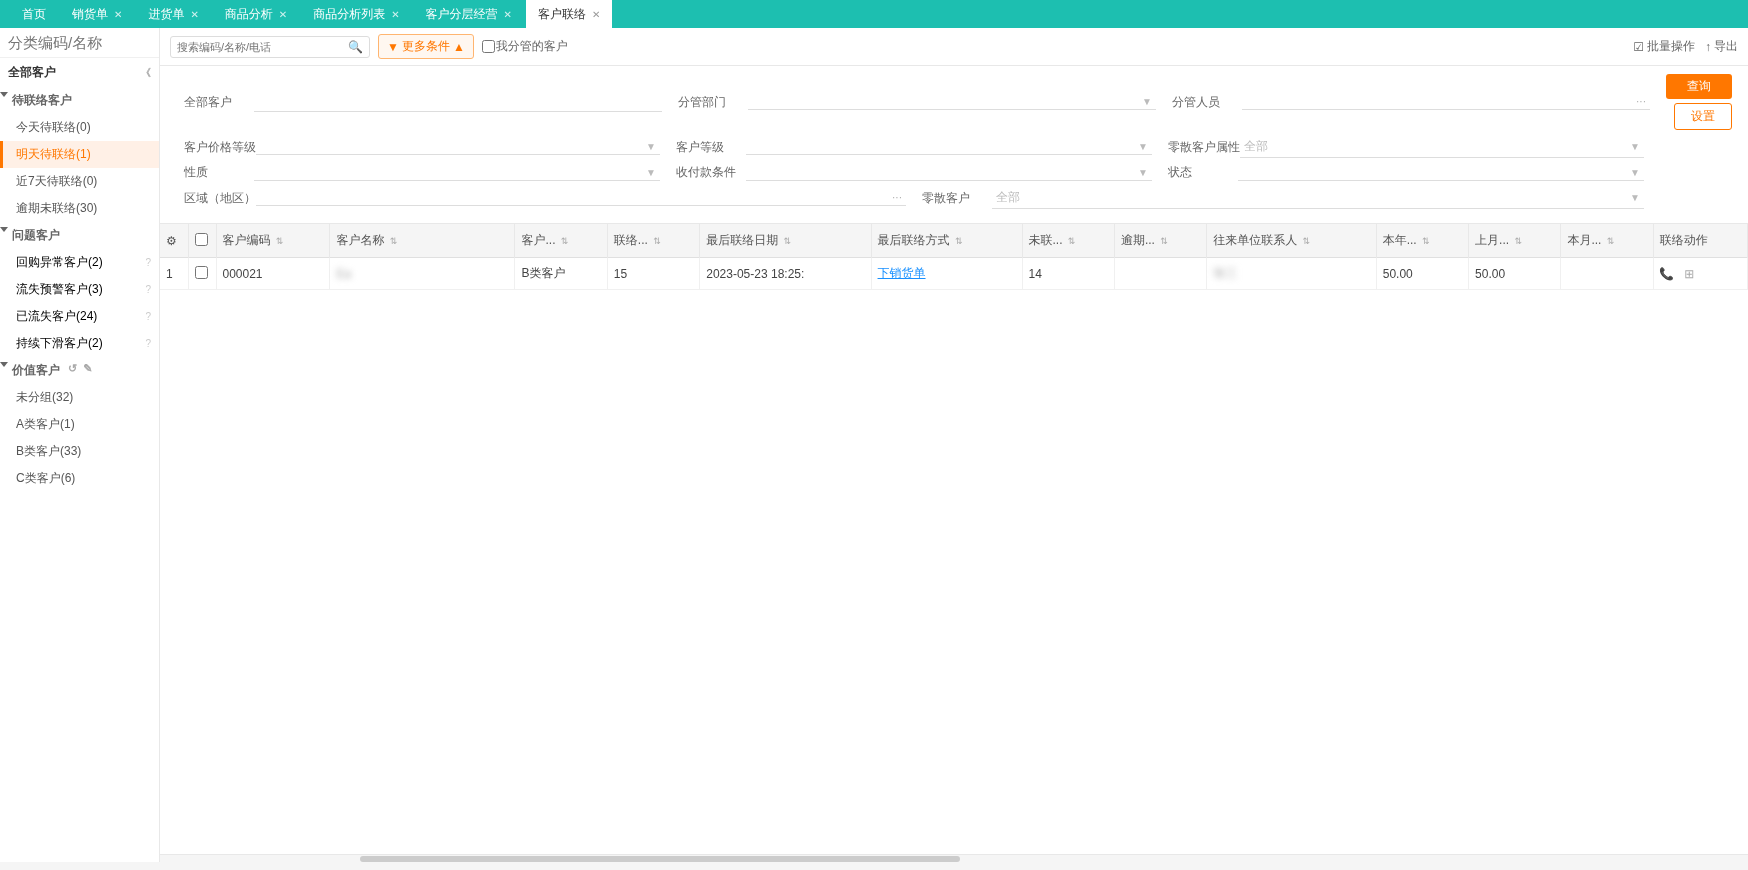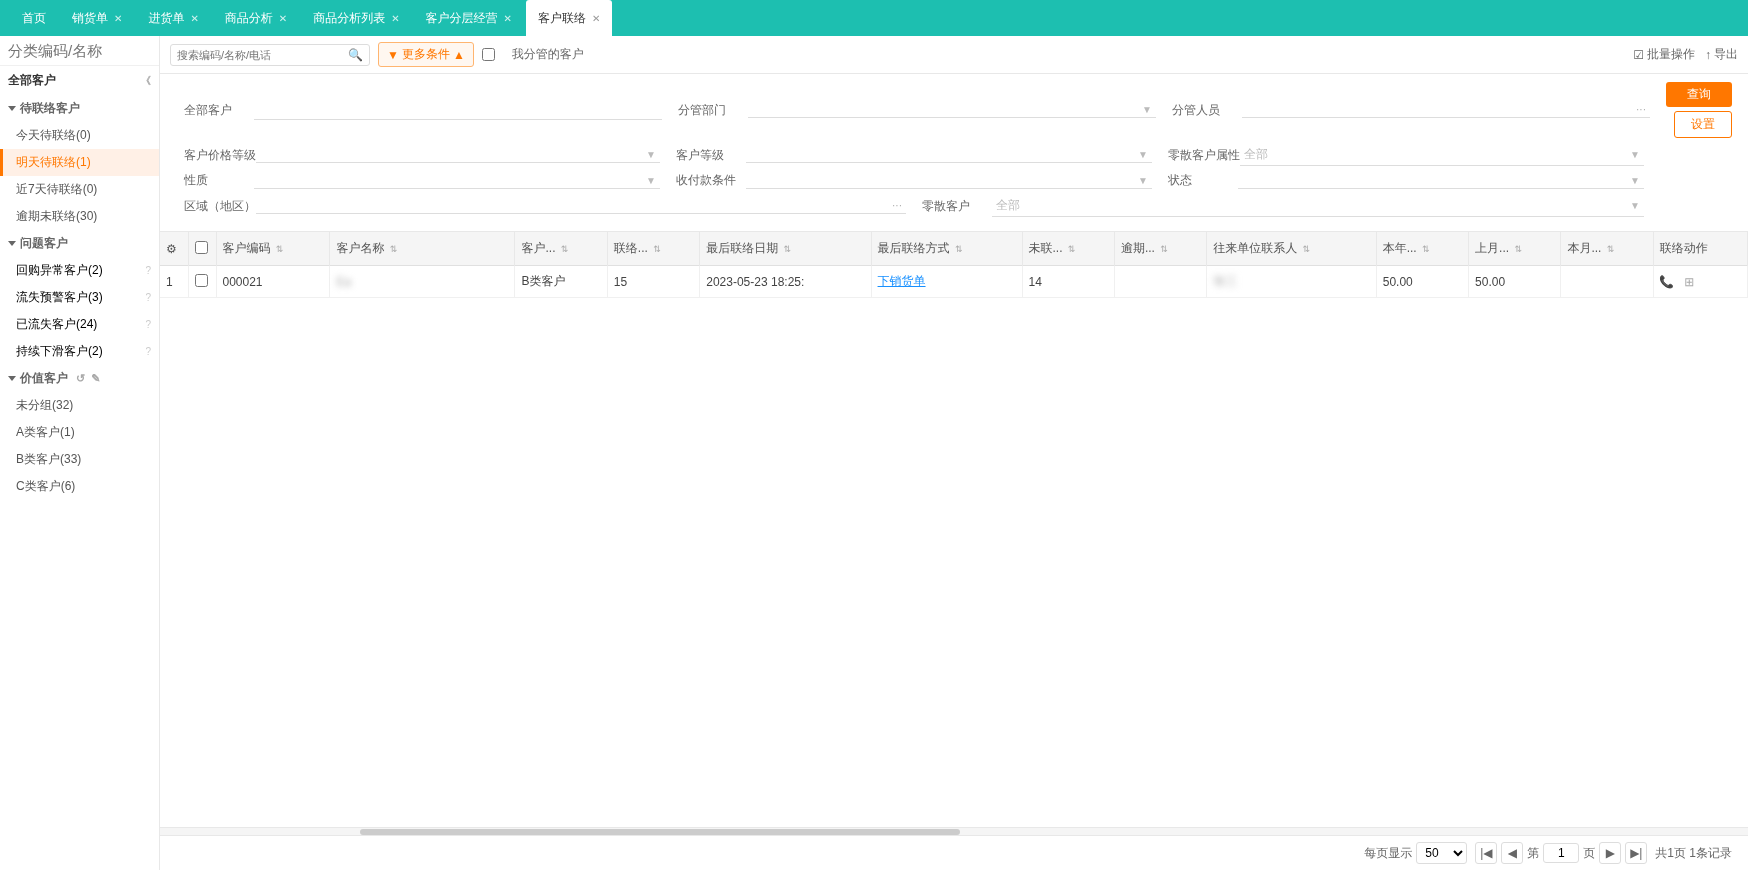--- a/index.html
+++ b/index.html
@@ -3,21 +3,21 @@
   <meta charset="utf-8">
   <style>
     * { box-sizing: border-box; margin: 0; padding: 0; font-family: 'Microsoft YaHei', Arial, sans-serif; font-size: 12px; }
     body { background: #f5f5f5; overflow: hidden; }
 
     
     .top-nav {
       display: flex;
       align-items: center;
       background: #1dbfb0;
-      height: 36px;
+      height: 28px;
       padding: 0 10px;
       gap: 2px;
     }
     .nav-item {
       color: #fff;
       padding: 4px 12px;
       cursor: pointer;
       white-space: nowrap;
       border-radius: 3px 3px 0 0;
       height: 36px;
@@ -69,25 +69,25 @@
     }
     .sidebar-section-header .collapse-icon { color: #aaa; font-size: 10px; }
     .sidebar-item {
       padding: 5px 8px 5px 16px;
       color: #555;
       cursor: pointer;
       white-space: nowrap;
     }
     .sidebar-item.active { background: #fff0e6; color: #ff7700; border-left: 3px solid #ff7700; padding-left: 13px; }
     .sidebar-group-title {
-      padding: 5px 8px;
+      padding: 5px 0;
       color: #666;
       font-weight: bold;
       display: flex;
-      align-items: center;
+      align-items: flex-start;
       gap: 4px;
     }
     .arrow-down { display: inline-block; width: 0; height: 0; border-left: 4px solid transparent; border-right: 4px solid transparent; border-top: 5px solid #666; }
     .sidebar-item-row {
       display: flex;
       align-items: center;
       justify-content: space-between;
       padding: 5px 8px 5px 16px;
       cursor: pointer;
       text-align: center;
@@ -125,21 +125,21 @@
       display: flex;
       align-items: center;
       gap: 3px;
       color: #ff7700;
       cursor: pointer;
       padding: 3px 8px;
       border: 1px solid #ffb570;
       border-radius: 3px;
       background: #fff7f0;
     }
-    .checkbox-label { display: flex; align-items: center; gap: 17px; color: #666; cursor: pointer; }
+    .checkbox-label { display: flex; align-items: center; gap: 1px; color: #666; cursor: pointer; }
     .toolbar-right { margin-left: auto; display: flex; gap: 10px; align-items: center; }
     .toolbar-right .action-btn { color: #666; cursor: pointer; display: flex; align-items: center; gap: 3px; }
 
     
     .filter-panel {
       background: #fff;
       border-bottom: 1px solid #e8e8e8;
       padding: 8px 16px;
     }
     .filter-row {
@@ -617,35 +617,15 @@
             </td>
           </tr>
         </tbody>
       </table>
     </div>
 
     <div class="scrollbar-area">
       <div class="scrollbar-thumb"></div>
     </div>
 
-    <div class="footer">
-      <div class="footer-page-select">
-        <span>每页显示</span>
-        <select class="page-select">
-          <option>50</option>
-          <option>100</option>
-          <option>200</option>
-        </select>
-      </div>
-      <div class="footer-pagination">
-        <div class="page-btn">|◀</div>
-        <div class="page-btn">◀</div>
-        <span>第</span>
-        <input class="page-input" type="text" value="1" style="">
-        <span>页</span>
-        <div class="page-btn">▶</div>
-        <div class="page-btn">▶|</div>
-      </div>
-      <span>共1页 1条记录</span>
-    </div>
 
   </div>
 </div>
 
 </body></html>

